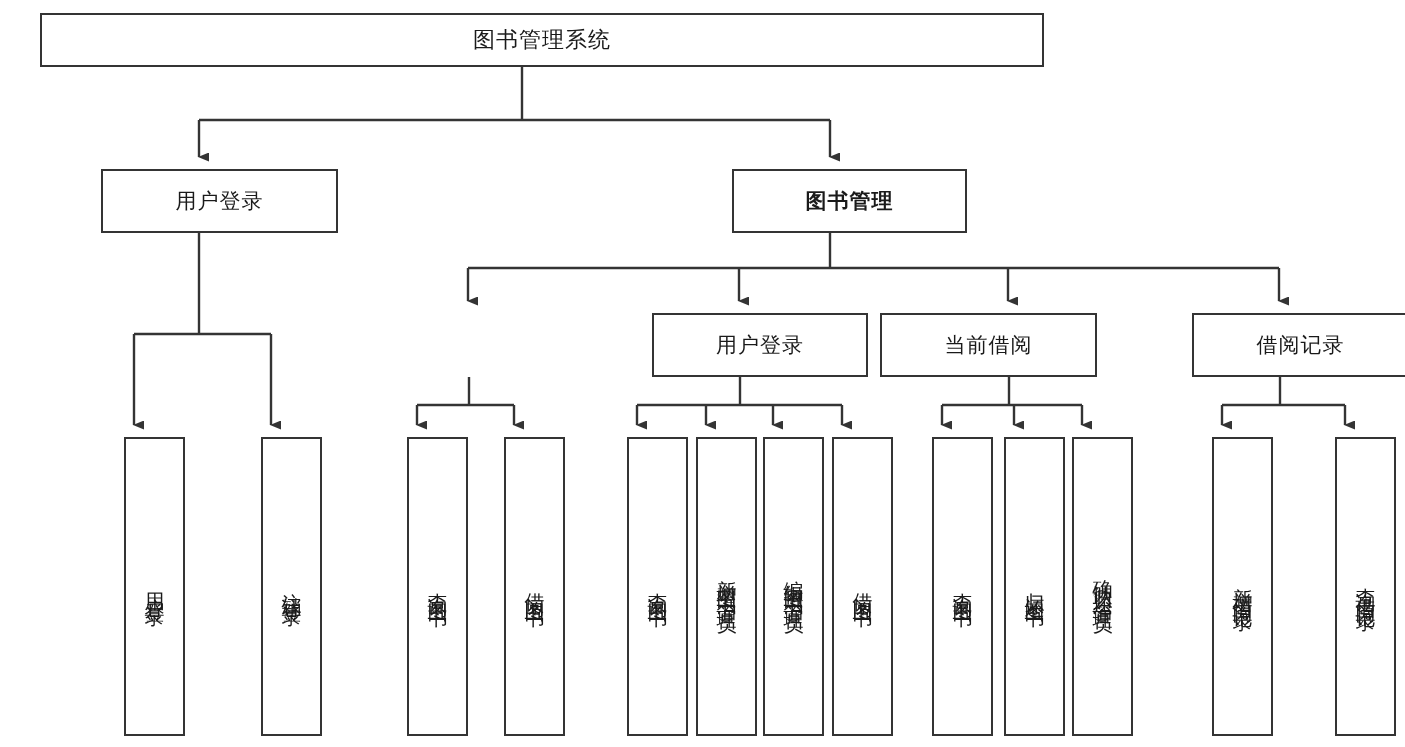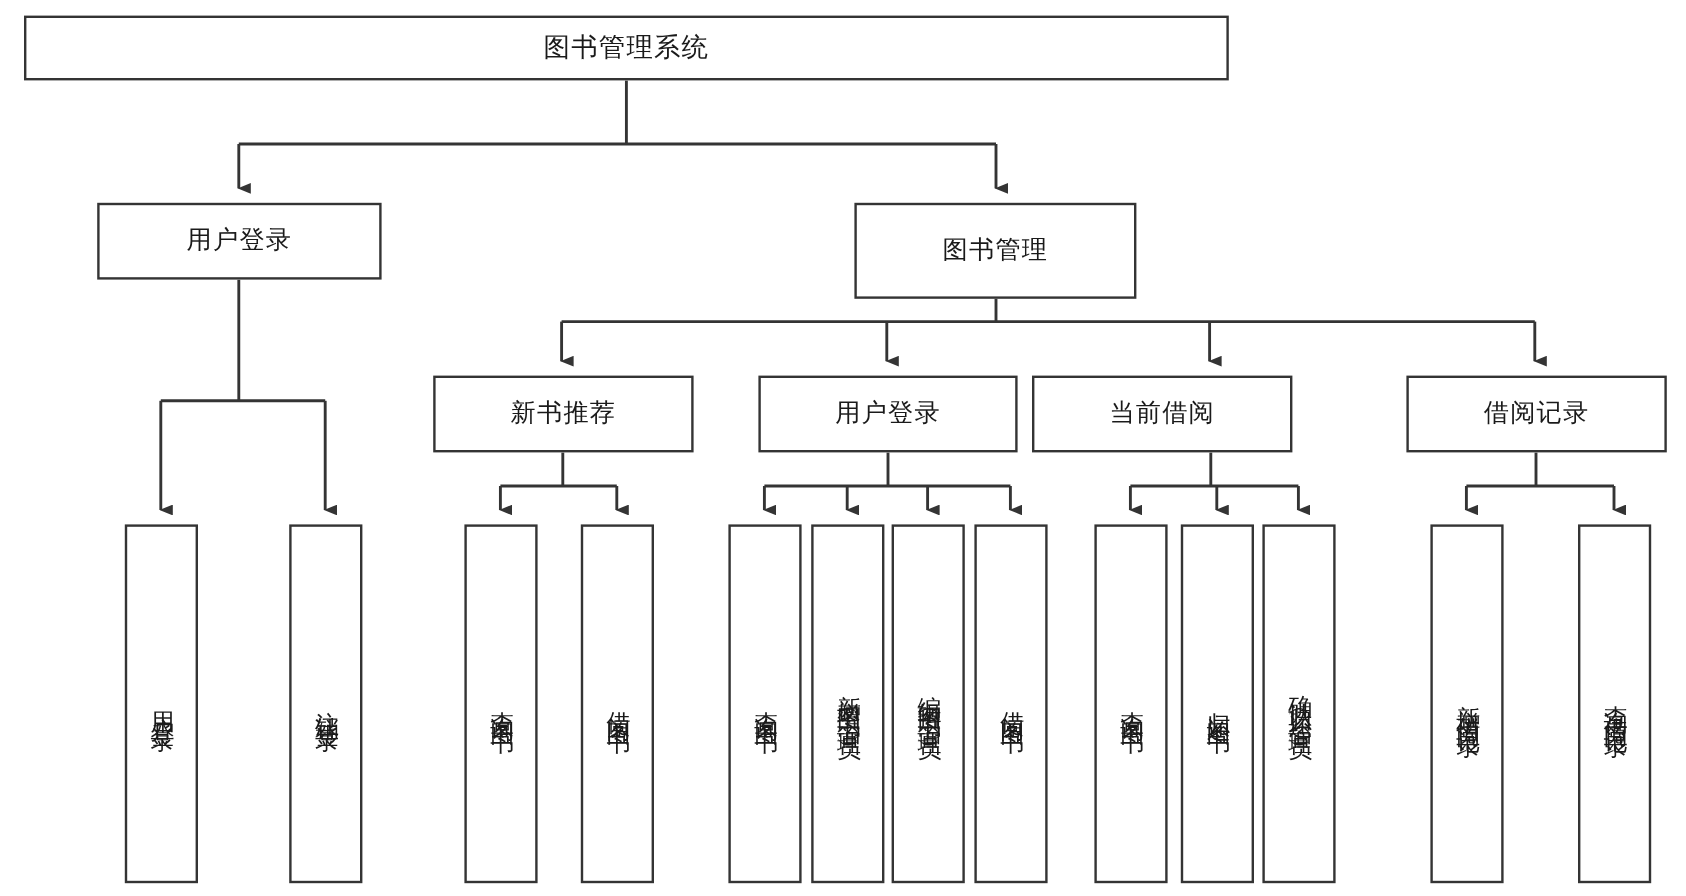--- a/index.html
+++ b/index.html
@@ -19,20 +19,21 @@
   }
   .node {
     position: absolute;
     box-sizing: border-box;
     border: 2px solid #343434;
     background: #ffffff;
     display: flex;
     align-items: center;
     justify-content: center;
     color: #1a1a1a;
+    margin-left: 20px;
   }
   .node.horiz {
     font-size: 21px;
     letter-spacing: 1px;
     line-height: 1.2;
   }
   .node.vert {
     writing-mode: vertical-rl;
     text-orientation: upright;
     font-size: 20px;
@@ -117,23 +118,22 @@
 
     <path class="edge-line" d="M 1280,377 L 1280,405"></path>
     <path class="edge-line" d="M 1222,405 L 1345,405"></path>
     <path class="edge-line" d="M 1222,405 L 1222,425" marker-end="url(#arrowhead)"></path>
     <path class="edge-line" d="M 1345,405 L 1345,425" marker-end="url(#arrowhead)"></path>
   </svg>
 
   <div class="node horiz root" style="left: 20px; top: 13px; width: 1004px; height: 54px;">图书管理系统</div>
 
   <div class="node horiz" style="left: 81px; top: 169px; width: 237px; height: 64px;">用户登录</div>
-  <div class="node horiz" style="left: 712px; top: 169px; width: 235px; height: 80px;">图书管理</div>
+  <div class="node horiz" style="left: 712px; top: 169px; width: 235px; height: 64px; font-weight: bold;">图书管理</div>
 
-  <div class="node horiz" style="left: 361px; top: 313px; width: 217px; height: 64px;">新书推荐</div>
   <div class="node horiz" style="left: 632px; top: 313px; width: 216px; height: 64px;">用户登录</div>
   <div class="node horiz" style="left: 860px; top: 313px; width: 217px; height: 64px;">当前借阅</div>
   <div class="node horiz" style="left: 1172px; top: 313px; width: 217px; height: 64px;">借阅记录</div>
 
   <div class="node vert" style="left: 104px; top: 437px; width: 61px; height: 299px;">用户登录</div>
   <div class="node vert" style="left: 241px; top: 437px; width: 61px; height: 299px;">注销登录</div>
   <div class="node vert" style="left: 387px; top: 437px; width: 61px; height: 299px;">查询图书</div>
   <div class="node vert" style="left: 484px; top: 437px; width: 61px; height: 299px;">借阅图书</div>
   <div class="node vert" style="left: 607px; top: 437px; width: 61px; height: 299px;">查询图书</div>
   <div class="node vert" style="left: 676px; top: 437px; width: 61px; height: 299px;">新增图书（管理员）</div>

